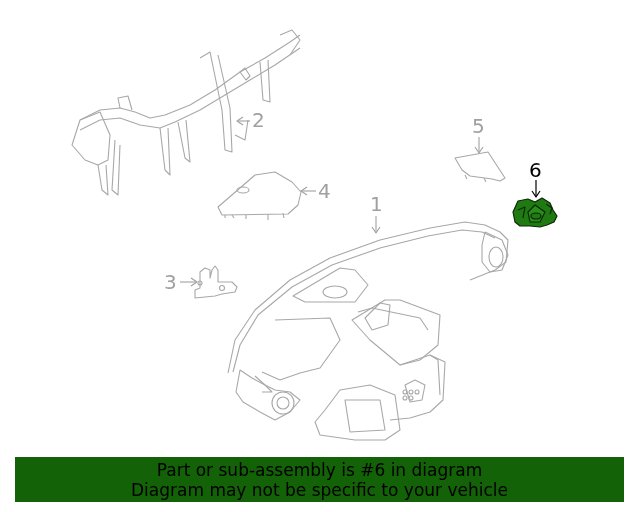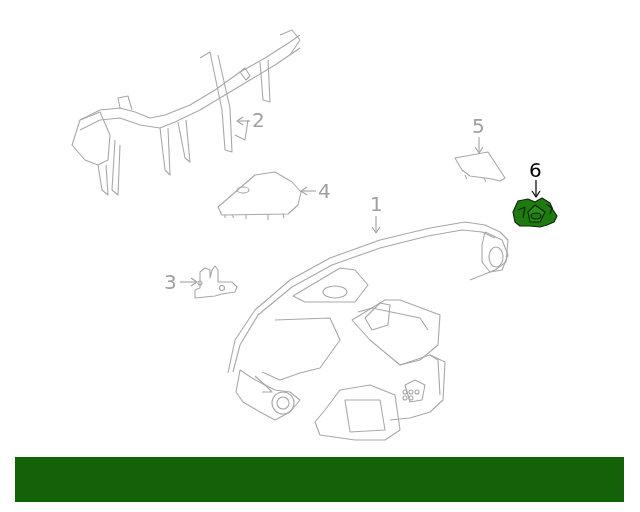--- a/index.html
+++ b/index.html
@@ -100,13 +100,15 @@
 </svg>
 
 <span class="callout" style="left:370px;top:194px;">1</span>
 <span class="callout" style="left:252px;top:110px;">2</span>
 <span class="callout" style="left:164px;top:272px;">3</span>
 <span class="callout" style="left:318px;top:181px;">4</span>
 <span class="callout" style="left:472px;top:116px;">5</span>
 <span class="callout active" style="left:529px;top:160px;">6</span>
 
 <div id="banner">
+  <div>Part or sub-assembly is #6 in diagram</div>
+  <div>Diagram may not be specific to your vehicle</div>
 </div>
 
 </body></html>

